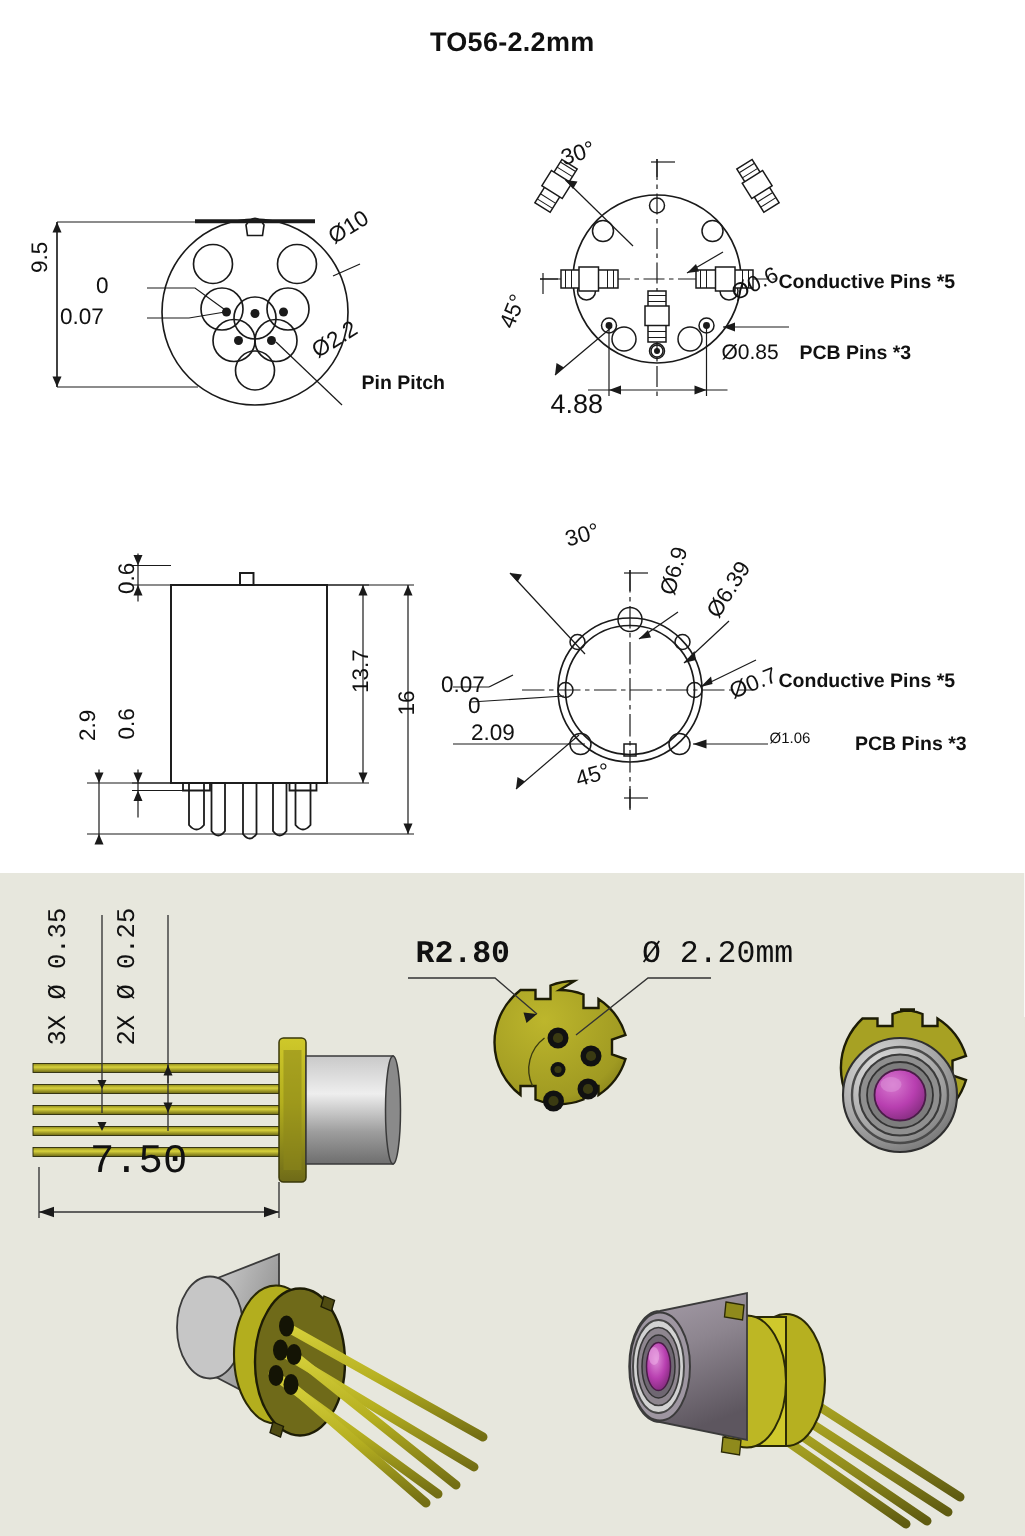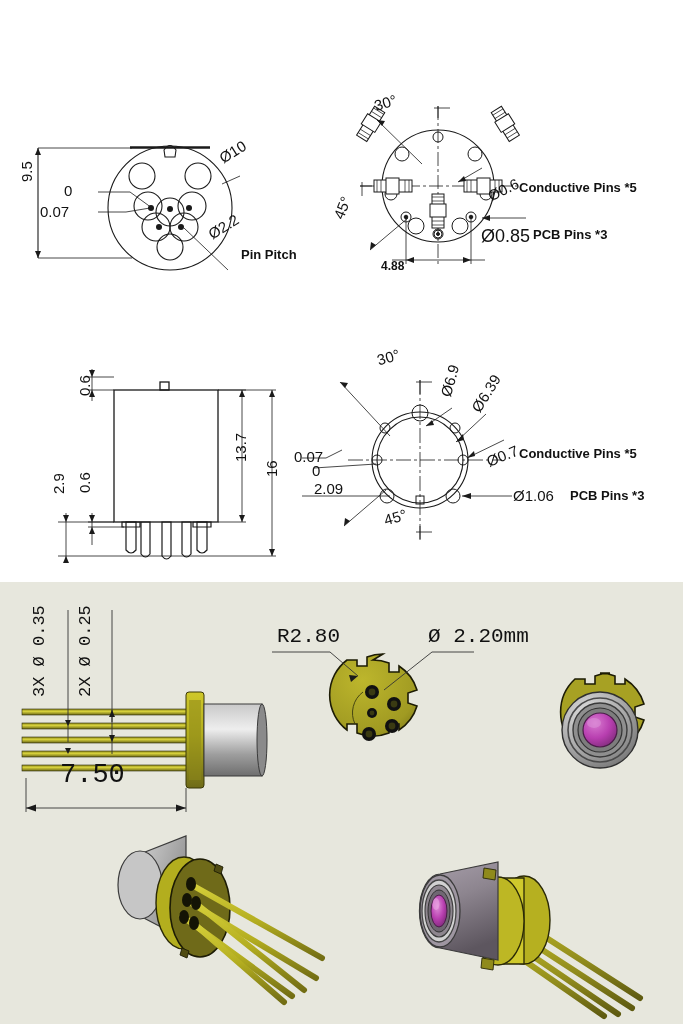--- a/index.html
+++ b/index.html
@@ -48,20 +48,21 @@
     background: #e7e7dd;
   }
   .panel svg { display: block; overflow: visible; }
   .render { position: absolute; }
 </style>
 </head>
 <body>
 
 <div id="page">
 
+  <div class="title">TO56-2.2mm</div>
 
   <div class="dwg" style="left:14px; top:130px;">
     <svg width="320" height="155" viewBox="0 0 320 155">
       <g fill="none" stroke="#1a1a1a" stroke-width="1.1">
 
         <line x1="24" y1="18" x2="24" y2="128"></line>
         <path d="M24 18 l-3 7 h6 z" fill="#1a1a1a" stroke="none"></path>
         <path d="M24 128 l-3 -7 h6 z" fill="#1a1a1a" stroke="none"></path>
         <line x1="24" y1="18" x2="118" y2="18" stroke-width="0.8"></line>
         <line x1="24" y1="128" x2="118" y2="128" stroke-width="0.8"></line>
@@ -215,24 +216,24 @@
         <path d="M128 84 l8 -1 l-2 -5 z" fill="#1a1a1a" stroke="none"></path>
 
         <line x1="152" y1="120" x2="196" y2="120"></line>
         <path d="M152 120 l8 -3 v6 z" fill="#1a1a1a" stroke="none"></path>
       </g>
     </svg>
   </div>
 
   <div class="callout" style="left:372px; top:98px; font-weight:normal; font-size:15px; transform:rotate(-18deg); transform-origin:left top;">30°</div>
   <div class="callout" style="left:330px; top:215px; font-weight:normal; font-size:15px; transform:rotate(-68deg); transform-origin:left top;">45°</div>
-  <div class="callout" style="left:381px; top:259px; font-weight:bold; font-size:12px;">4.88</div>
+  <div class="callout" style="left:367px; top:259px; font-weight:normal; font-size:18px;">4.88</div>
   <div class="callout" style="left:485px; top:189px; font-weight:normal; font-size:15px; transform:rotate(-26deg); transform-origin:left top;">Ø0.6</div>
   <div class="callout" style="left:519px; top:180px;">Conductive Pins *5</div>
-  <div class="callout" style="left:481px; top:226px; font-weight:normal; font-size:18px;">Ø0.85</div>
+  <div class="callout" style="left:481px; top:226px; font-weight:normal; font-size:14px;">Ø0.85</div>
   <div class="callout" style="left:533px; top:227px;">PCB Pins *3</div>
 
   <div class="dwg" style="left:14px; top:355px;">
     <svg width="290" height="215" viewBox="0 0 290 215">
       <g fill="none" stroke="#1a1a1a" stroke-width="1.3">
 
         <rect x="100" y="35" width="104" height="132"></rect>
 
         <rect x="146" y="27" width="9" height="8"></rect>
       </g>
@@ -349,21 +350,21 @@
 
   <div class="callout" style="left:375px; top:352px; font-weight:normal; font-size:15px; transform:rotate(-16deg); transform-origin:left top;">30°</div>
   <div class="callout" style="left:382px; top:512px; font-weight:normal; font-size:15px; transform:rotate(-16deg); transform-origin:left top;">45°</div>
   <div class="callout" style="left:437px; top:394px; font-weight:normal; font-size:15px; transform:rotate(-74deg); transform-origin:left top;">Ø6.9</div>
   <div class="callout" style="left:468px; top:406px; font-weight:normal; font-size:15px; transform:rotate(-58deg); transform-origin:left top;">Ø6.39</div>
   <div class="callout" style="left:484px; top:454px; font-weight:normal; font-size:15px; transform:rotate(-22deg); transform-origin:left top;">Ø0.7</div>
   <div class="callout" style="left:519px; top:446px;">Conductive Pins *5</div>
   <div class="callout" style="left:294px; top:448px; font-weight:normal; font-size:15px;">0.07</div>
   <div class="callout" style="left:312px; top:462px; font-weight:normal; font-size:15px;">0</div>
   <div class="callout" style="left:294px; top:480px; font-weight:normal; font-size:15px;margin-left:20px;">2.09</div>
-  <div class="callout" style="left:513px; top:487px; font-weight:normal; font-size:15px;">Ø1.06</div>
+  <div class="callout" style="left:513px; top:487px; font-weight:normal; font-size:10px;">Ø1.06</div>
   <div class="callout" style="left:570px; top:488px;">PCB Pins *3</div>
 
   <div class="panel">
 
     <div class="render" style="left:0px; top:10px;">
       <svg width="265" height="230" viewBox="0 0 265 230">
         <defs>
           <linearGradient id="canG" x1="0" y1="0" x2="0" y2="1">
             <stop offset="0" stop-color="#c9c9c9"></stop>
             <stop offset="0.35" stop-color="#eeeeee"></stop>
@@ -459,21 +460,21 @@
         </g>
 
         <g fill="none" stroke="#333" stroke-width="0.9">
           <path d="M4 40 h58 l28 24"></path>
           <path d="M90 64 l-9 -1 l2 7 z" fill="#1a1a1a" stroke="none"></path>
           <path d="M206 40 h-42 l-48 38"></path>
         </g>
       </svg>
     </div>
 
-    <div class="callout" style="left:277px; top:43px; font-weight:normal; font-size:21px; font-family:'Liberation Mono',monospace;">R2.80</div>
+    <div class="callout" style="left:277px; top:43px; font-weight:bold; font-size:21px; font-family:'Liberation Mono',monospace;">R2.80</div>
     <div class="callout" style="left:428px; top:43px; font-weight:normal; font-size:21px; font-family:'Liberation Mono',monospace;">Ø 2.20mm</div>
 
     <div class="render" style="left:530px; top:78px;">
       <svg width="140" height="140" viewBox="0 0 140 140">
         <defs>
           <radialGradient id="lensG" cx="0.36" cy="0.3" r="0.8">
             <stop offset="0" stop-color="#d87ad0"></stop>
             <stop offset="0.55" stop-color="#b83fb0"></stop>
             <stop offset="1" stop-color="#7d2a78"></stop>
           </radialGradient>

